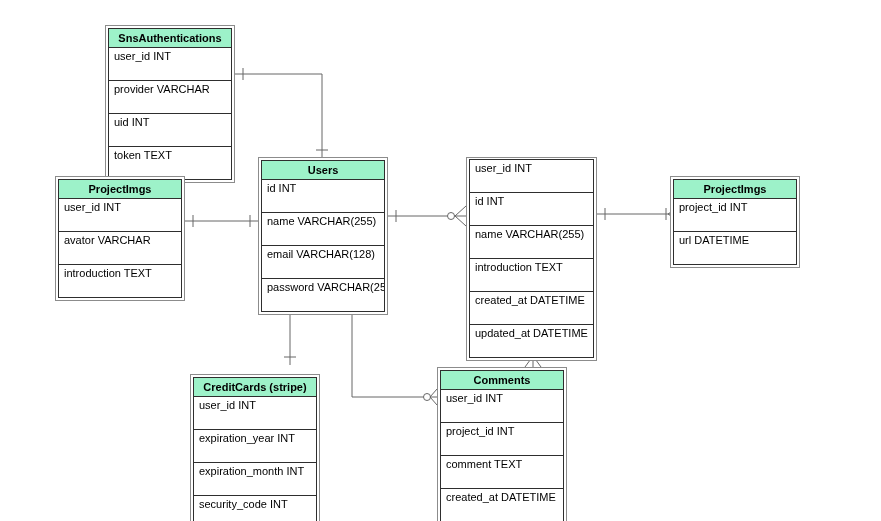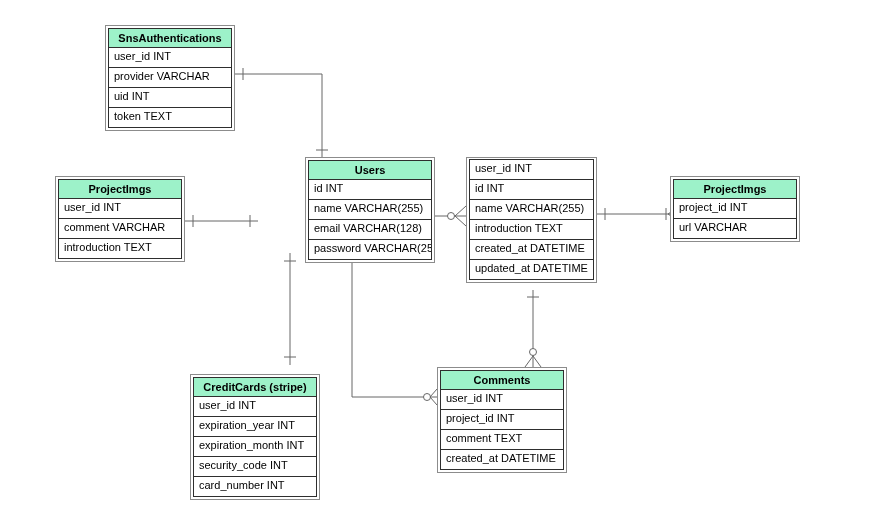--- a/index.html
+++ b/index.html
@@ -14,21 +14,21 @@
     box-sizing:border-box;
   }
   .thead {
     background:#9df2c9; border:1px solid #2e2e2e;
     height:20px; line-height:18px; box-sizing:border-box;
     font-size:11px; font-weight:bold; text-align:center;
     white-space:nowrap; overflow:hidden;
   }
   .trow {
     background:#ffffff; border:1px solid #2e2e2e; margin-top:-1px;
-    height:21px; line-height:17px; box-sizing:border-box;
+    height:34px; line-height:17px; box-sizing:border-box;
     font-size:11px; padding-left:5px; white-space:nowrap; overflow:hidden;
   }
   #wires { position:absolute; left:0; top:0; width:881px; height:521px; }
   #wires path, #wires line { stroke:#676767; stroke-width:1; fill:none; }
   #wires circle { stroke:#676767; stroke-width:1; fill:#ffffff; }
 </style>
 </head>
 <body>
 
 <div id="canvas">
@@ -86,45 +86,45 @@
     <div class="thead">SnsAuthentications</div>
     <div class="trow">user_id INT</div>
     <div class="trow">provider VARCHAR</div>
     <div class="trow">uid INT</div>
     <div class="trow">token TEXT</div>
   </div>
 
   <div class="er-table" style="left:55px; top:176px; width:130px;">
     <div class="thead">ProjectImgs</div>
     <div class="trow">user_id INT</div>
-    <div class="trow">comment VARCHAR</div>
+    <div class="trow">avator VARCHAR</div>
     <div class="trow">introduction TEXT</div>
   </div>
 
-  <div class="er-table" style="left:258px; top:157px; width:130px;margin-left:47px;">
+  <div class="er-table" style="left:258px; top:157px; width:130px;">
     <div class="thead">Users</div>
     <div class="trow">id INT</div>
     <div class="trow">name VARCHAR(255)</div>
     <div class="trow">email VARCHAR(128)</div>
     <div class="trow">password VARCHAR(255)</div>
   </div>
 
   <div class="er-table" style="left:466px; top:157px; width:131px;">
     <div class="trow">user_id INT</div>
     <div class="trow">id INT</div>
     <div class="trow">name VARCHAR(255)</div>
     <div class="trow">introduction TEXT</div>
     <div class="trow">created_at DATETIME</div>
     <div class="trow">updated_at DATETIME</div>
   </div>
 
   <div class="er-table" style="left:670px; top:176px; width:130px;">
     <div class="thead">ProjectImgs</div>
     <div class="trow">project_id INT</div>
-    <div class="trow">url VARCHAR</div>
+    <div class="trow">url DATETIME</div>
   </div>
 
   <div class="er-table" style="left:190px; top:374px; width:130px;">
     <div class="thead">CreditCards (stripe)</div>
     <div class="trow">user_id INT</div>
     <div class="trow">expiration_year INT</div>
     <div class="trow">expiration_month INT</div>
     <div class="trow">security_code INT</div>
     <div class="trow">card_number INT</div>
   </div>

